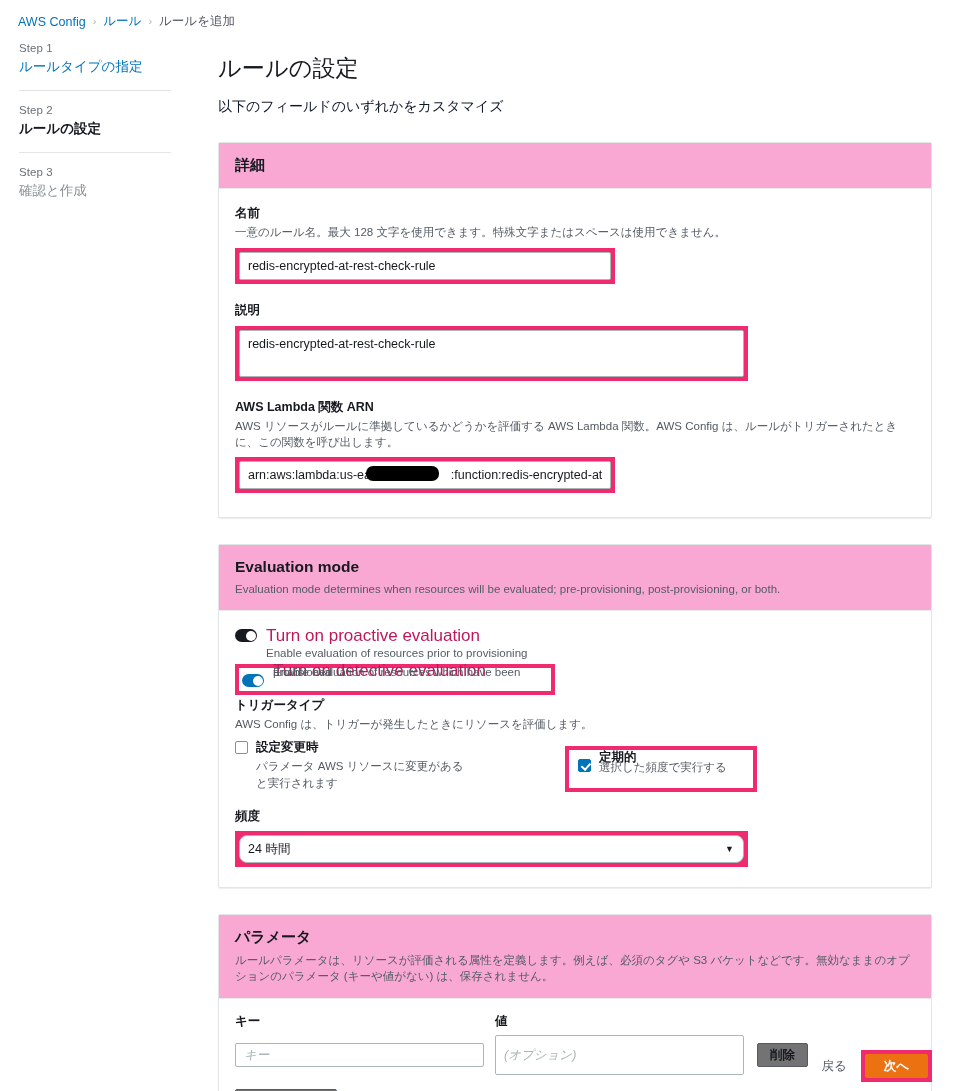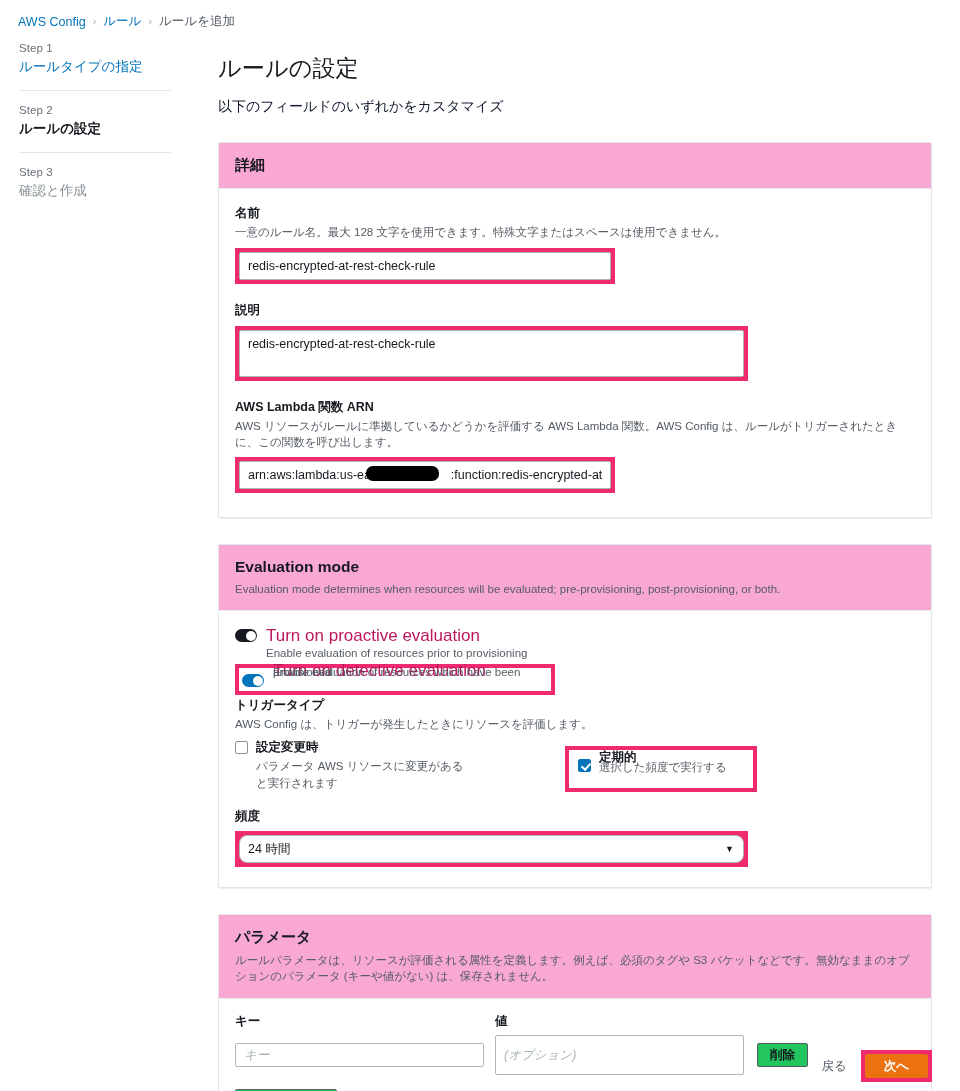--- a/index.html
+++ b/index.html
@@ -135,21 +135,21 @@
     display: flex; align-items: center; justify-content: space-between;
     padding: 0 9px 0 8px;
     font-size: 12.5px; color: #16191f;
   }
   .caret { font-size: 9px; color: #16191f; }
 
   
   .btn {
     display: inline-flex; align-items: center; justify-content: center;
     font-size: 12.5px; font-weight: 700;
-    border: 1px solid #545b64; color: #16191f; background: #22c55e;
+    border: 1px solid #545b64; color: #16191f; background: #737373;
     border-radius: 2px; padding: 0 11px; height: 28px;
     cursor: pointer; white-space: nowrap;
   }
   .btn.primary { background: #ec7211; border-color: #ec7211; color: #fff; }
 
   
   .kv-head { display: flex; font-size: 12.5px; font-weight: 700; color: #16191f; }
   .kv-head .k { width: 260px; }
   .kv-row { display: flex; align-items: center; gap: 0; margin-top: 5px; }
   .kv-row .kin { width: 249px; height: 24px; }

